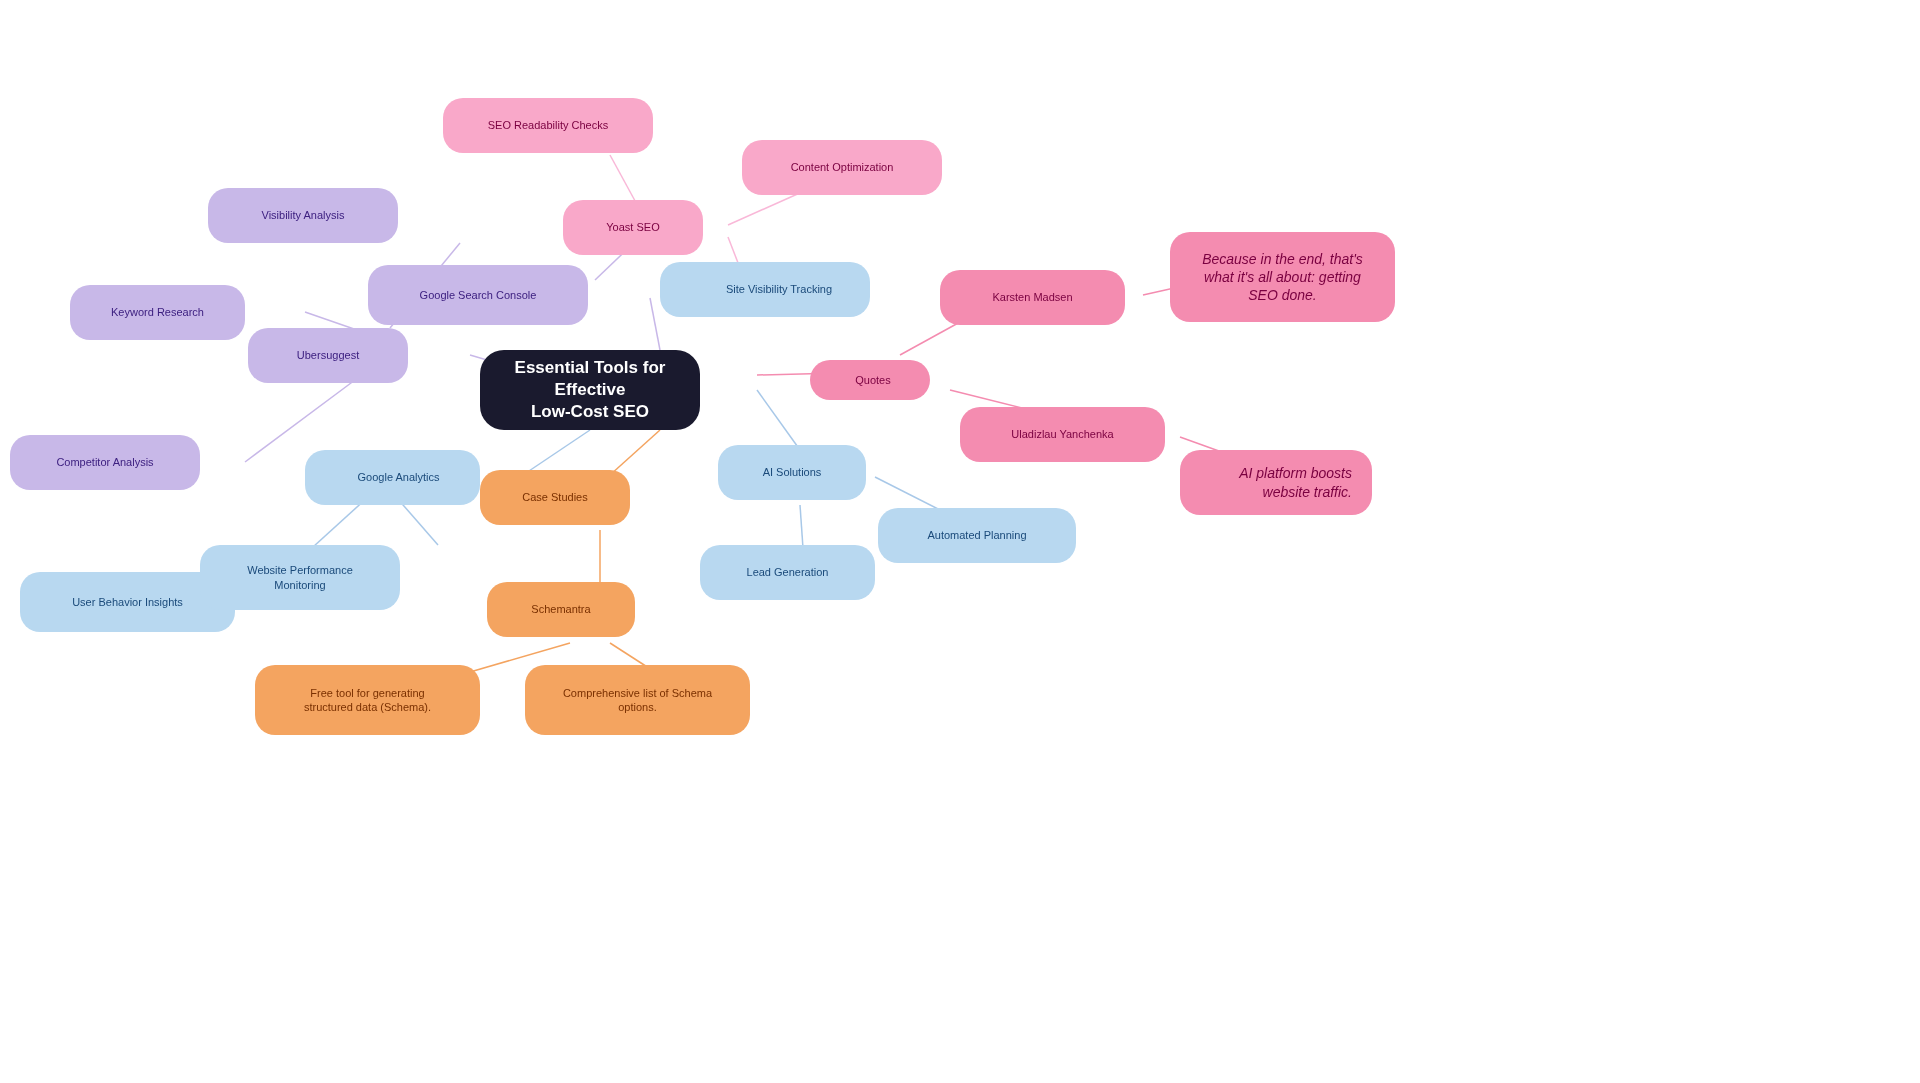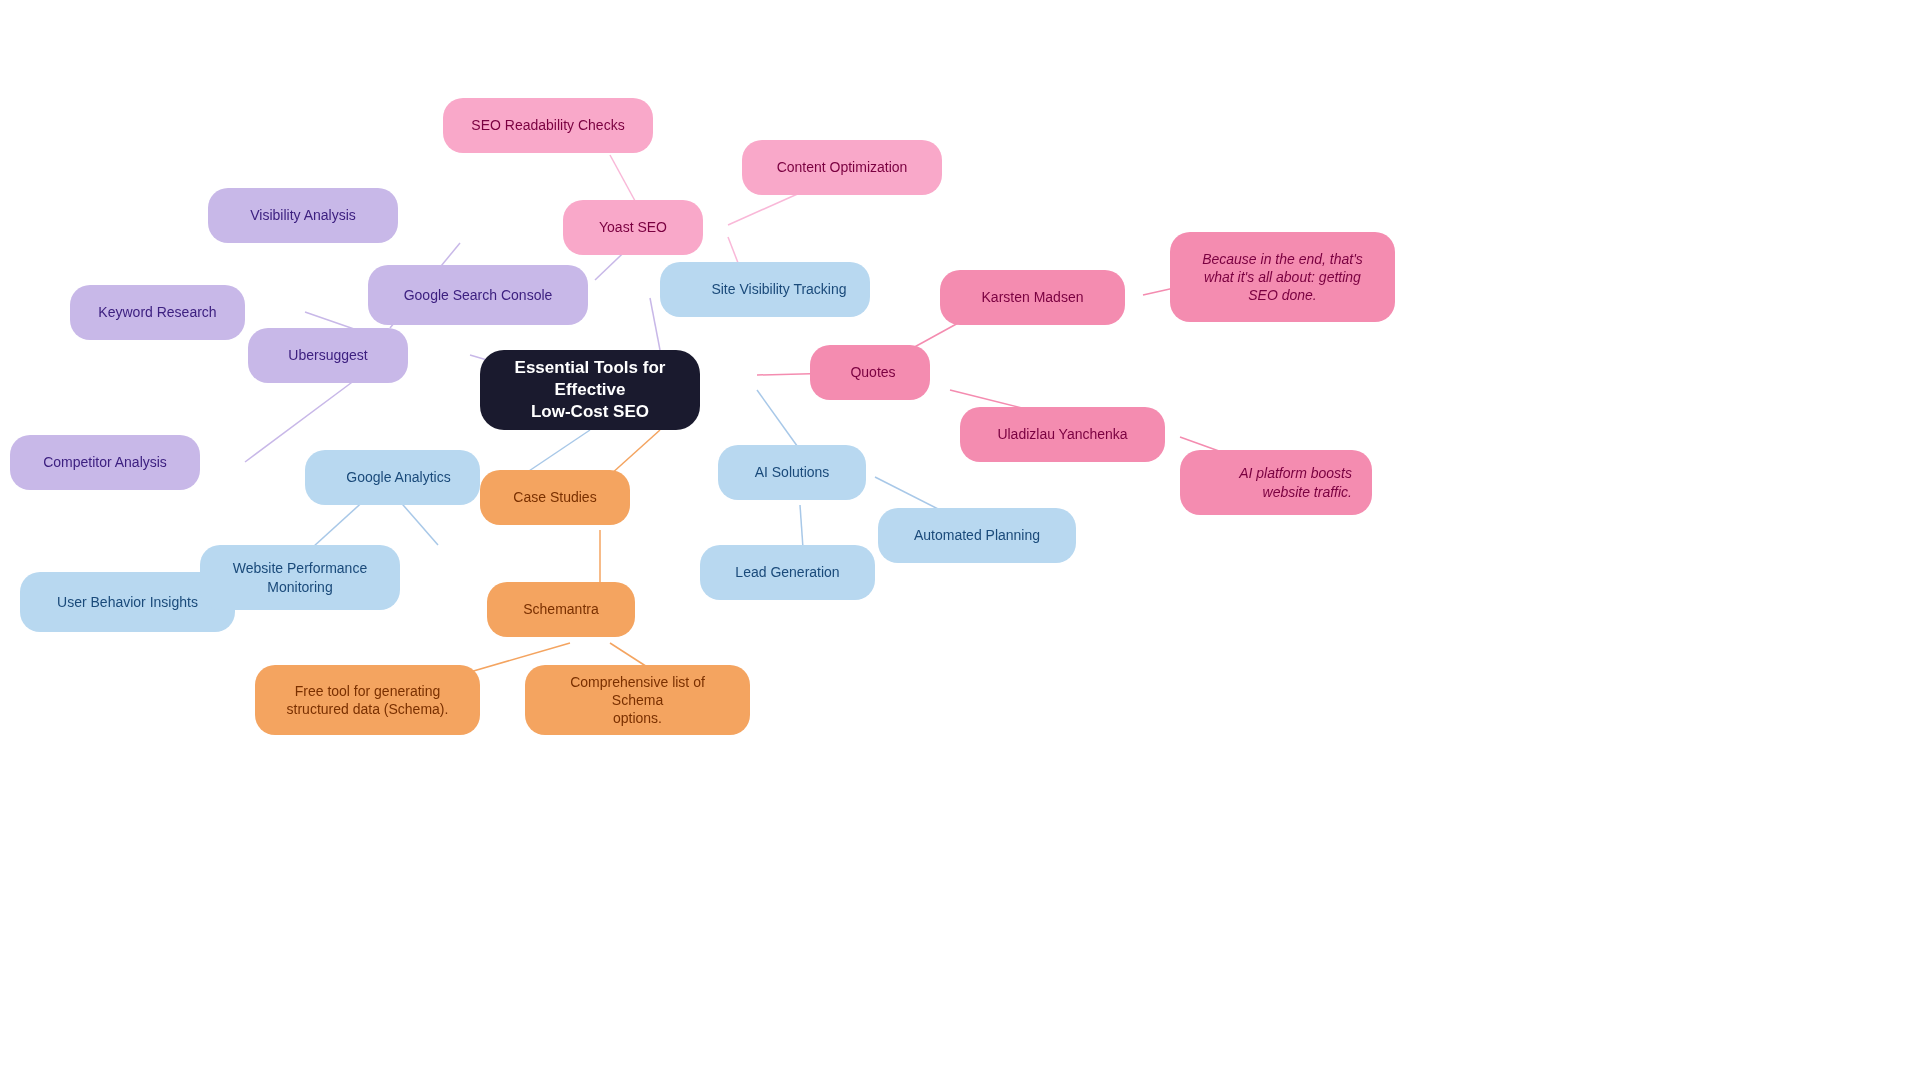--- a/index.html
+++ b/index.html
@@ -19,21 +19,21 @@
       pointer-events: none;
       z-index: 1;
     }
     .node {
       position: absolute;
       border-radius: 20px;
       display: flex;
       align-items: center;
       justify-content: center;
       text-align: center;
-      font-size: 14px;
+      font-size: 11px;
       font-weight: 500;
       padding: 12px 20px;
       z-index: 2;
       line-height: 1.3;
     }
     .node-center {
       background: #1a1a2e;
       color: #fff;
       font-size: 17px;
       font-weight: 700;
@@ -161,21 +161,21 @@
 <div class="node node-orange" style="left: 255px; top: 665px; width: 225px; height: 70px;">Free tool for generating<br>structured data (Schema).</div>
 
 <div class="node node-orange" style="left: 525px; top: 665px; width: 225px; height: 70px;">Comprehensive list of Schema<br>options.</div>
 
 <div class="node node-blue" style="left: 718px; top: 445px; width: 148px; height: 55px;">AI Solutions</div>
 
 <div class="node node-blue" style="left: 700px; top: 545px; width: 175px; height: 55px;">Lead Generation</div>
 
 <div class="node node-blue" style="width: 198px; height: 55px; left: 878px; top: 508px;">Automated Planning</div>
 
-<div class="node node-pink" style="left: 810px; top: 345px; width: 120px; height: 55px; padding-left: 26px;">Quotes</div>
+<div class="node node-pink" style="left: 810px; top: 360px; width: 120px; height: 40px; padding-left: 26px;">Quotes</div>
 
 <div class="node node-pink" style="left: 940px; top: 270px; width: 185px; height: 55px;">Karsten Madsen</div>
 
 <div class="node node-pink" style="left: 960px; top: 407px; width: 205px; height: 55px;">Uladizlau Yanchenka</div>
 
 <div class="node node-pink node-pink-quote" style="left: 1170px; top: 232px; width: 225px; height: 90px;">Because in the end, that's what it's all about: getting SEO done.</div>
 
 <div class="node node-pink node-pink-quote" style="left: 1180px; top: 450px; width: 192px; height: 65px; text-align: right;">AI platform boosts website traffic.</div>
 
 </body></html>

